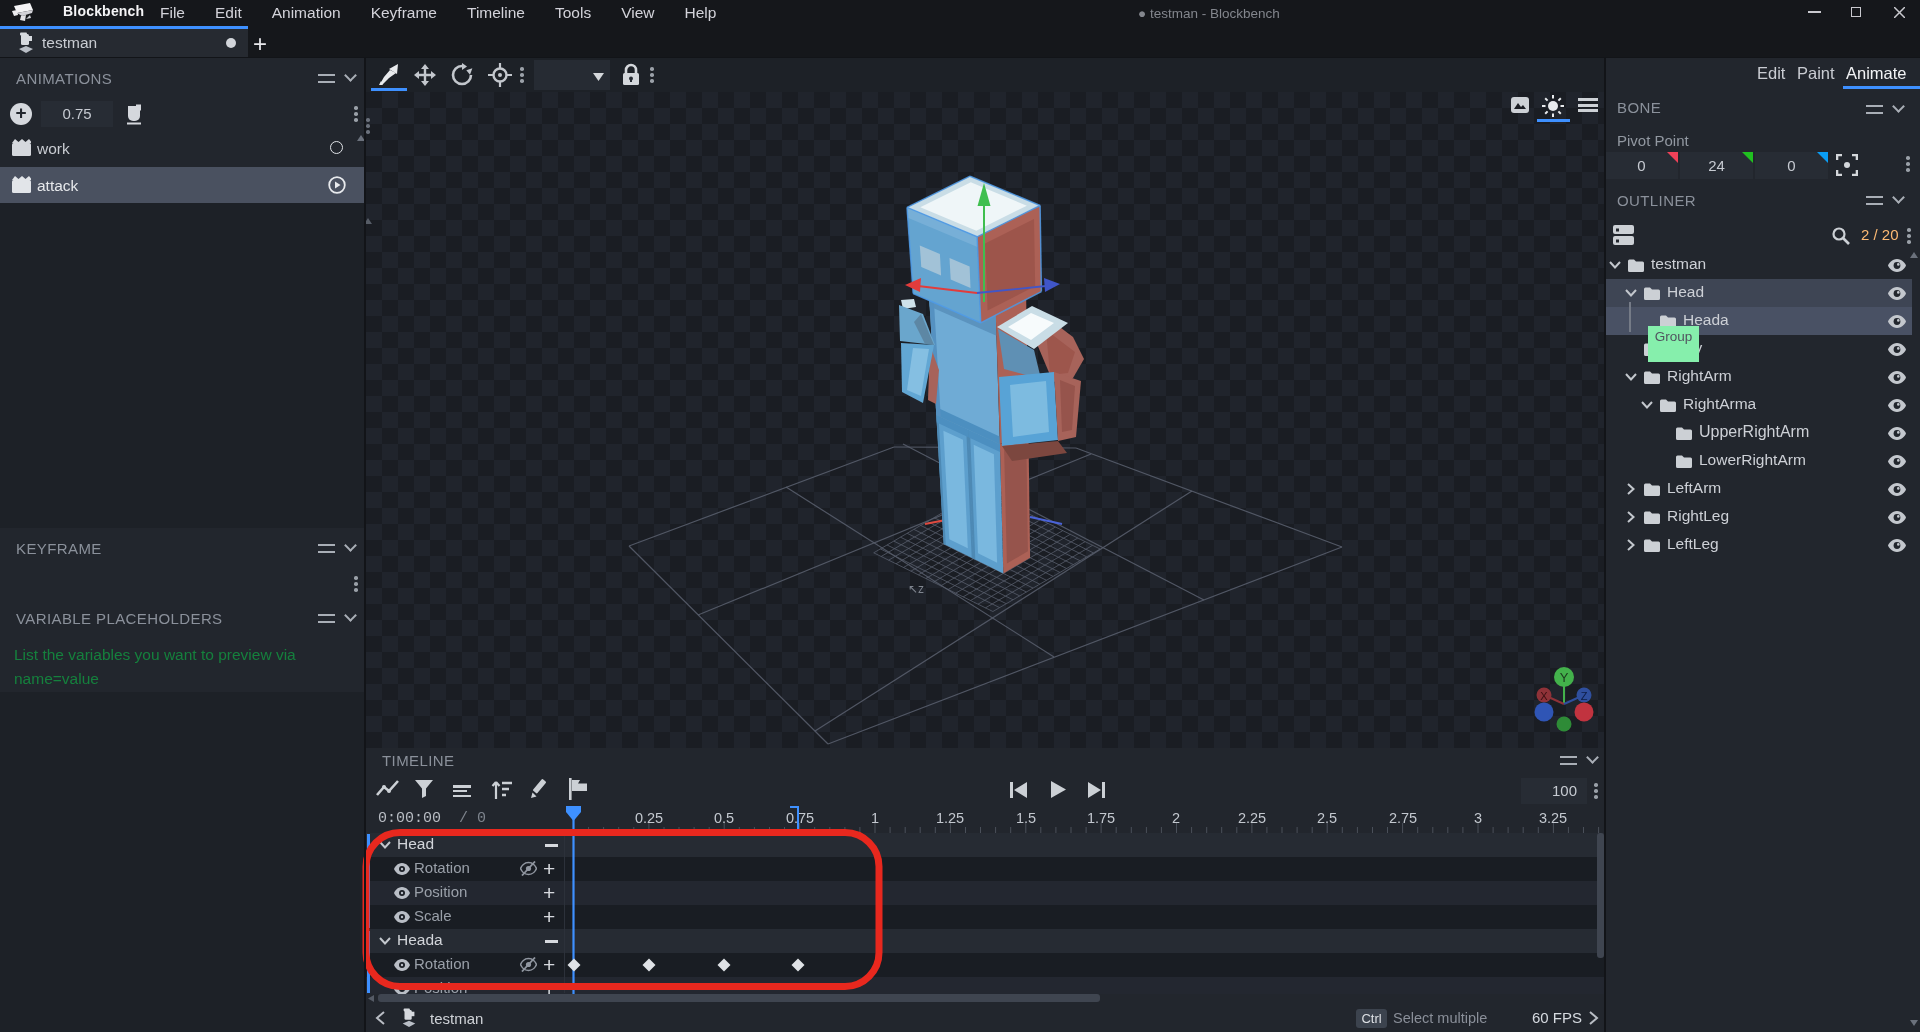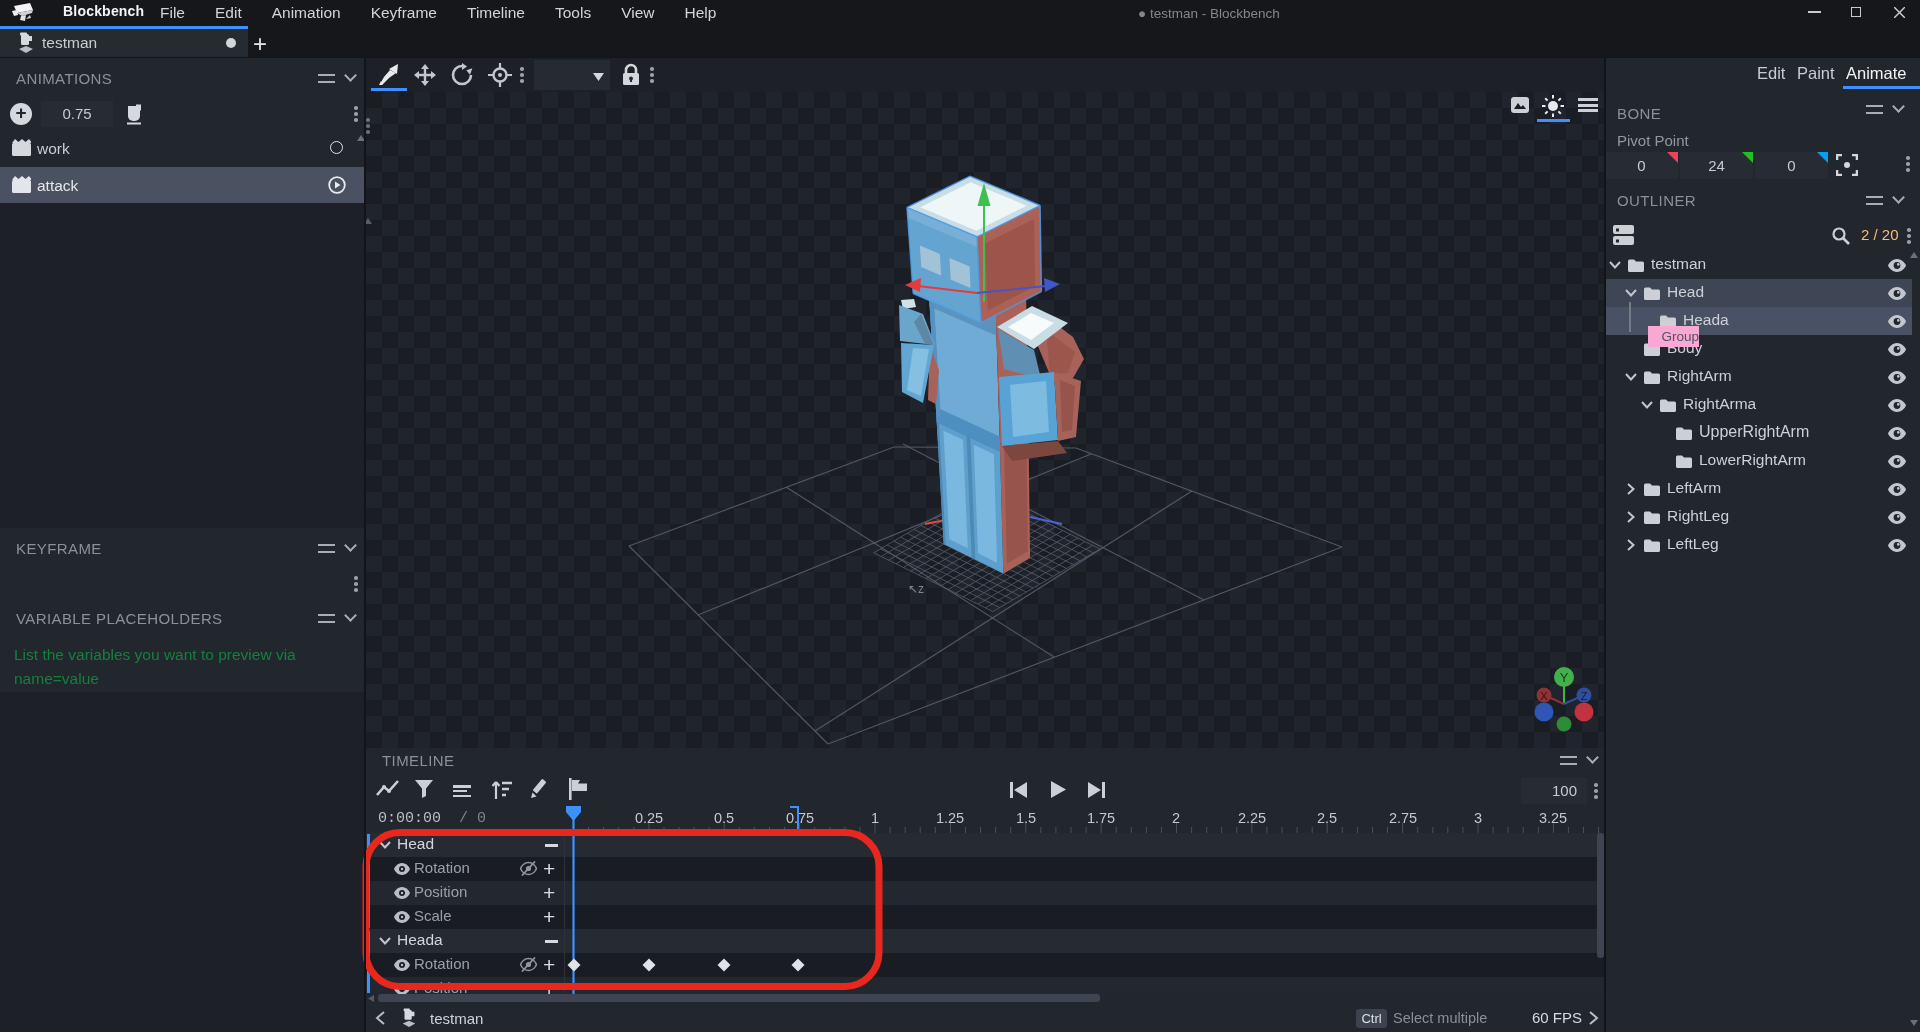--- a/index.html
+++ b/index.html
@@ -582,21 +582,21 @@
     <path d="M1 1 L8 7 L1 13" stroke="#b9bdc4" stroke-width="2" fill="none"></path>
   </svg>
 
 <div class="abs panel" style="left:1606px;top:58px;width:314px;height:974px;"></div>
 
 <div class="abs" style="left:1757px;top:64px;font-size:16.5px;color:#c9ccd2;">Edit</div>
 <div class="abs" style="left:1797px;top:64px;font-size:16.5px;color:#c9ccd2;">Paint</div>
 <div class="abs" style="left:1846px;top:64px;font-size:16.5px;color:#f2f3f5;">Animate</div>
 <div class="abs" style="left:1843px;top:86px;width:77px;height:3px;background:#3e90ff;"></div>
 
-<div class="abs phead" style="left:1617px;top:105px;">BONE</div>
+<div class="abs phead" style="left:1617px;top:99px;">BONE</div>
 <div class="abs" style="left:1866px;top:105px;width:40px;">
     <div class="heq" style="position:absolute;left:0;top:0;"></div>
     <div class="chev" style="position:absolute;left:28px;top:1px;"></div>
   </div>
 <div class="abs" style="left:1617px;top:132px;font-size:15px;color:#9298a1;">Pivot Point</div>
 <div class="abs" style="left:1605px;top:152px;width:73px;height:27px;background:#272c34;color:#c6cad1;font-size:15px;text-align:center;line-height:27px;">0</div>
 <svg class="abs" style="left:1667px;top:152px" width="11" height="11">
     <path d="M0 0 L11 0 L11 11 Z" fill="#f04158"></path>
   </svg>
 <div class="abs" style="left:1680px;top:152px;width:73px;height:27px;background:#272c34;color:#c6cad1;font-size:15px;text-align:center;line-height:27px;">24</div>
@@ -757,21 +757,21 @@
   </svg>
 <div class="abs" style="left:1667px;top:535px;font-size:15.5px;color:#cdd0d6;">LeftLeg</div>
 <svg class="abs" style="left:1888px;top:539px" width="18" height="13" viewBox="0 0 18 13">
     <path d="M9 0 C14 0 17.1 4.3 18 6.5 C17.1 8.7 14 13 9 13 C4 13 0.9 8.7 0 6.5 C0.9 4.3 4 0 9 0 Z" fill="#c3c7cd"></path>
     <circle cx="9" cy="6.5" r="3.4" fill="#22262d"></circle>
     <circle cx="10.3" cy="5.4" r="1.3" fill="#c3c7cd"></circle>
   </svg>
 
 <div class="abs" style="left:1629px;top:302px;width:1.5px;height:30px;background:#757b87;"></div>
 
-<div class="abs" style="left:1648px;top:326px;width:51px;height:21px;background:#f9a8d4;color:#51535f;font-size:13.5px;text-align:right;line-height:21px;">Group</div>
+<div class="abs" style="left:1648px;top:326px;width:51px;height:36px;background:#86efac;color:#51535f;font-size:13.5px;text-align:center;line-height:21px;">Group</div>
 
 <svg class="abs" style="left:1910px;top:252px" width="8" height="6">
     <path d="M4 0 L8 6 L0 6 Z" fill="#6b717c"></path>
   </svg>
 <svg class="abs" style="left:1910px;top:1020px" width="8" height="6">
     <path d="M4 6 L8 0 L0 0 Z" fill="#6b717c"></path>
   </svg>
 
 <div class="abs" style="left:364px;top:58px;width:2px;height:974px;background:#121418;"></div>
 <div class="abs" style="left:1604px;top:58px;width:2px;height:974px;background:#121418;"></div>

